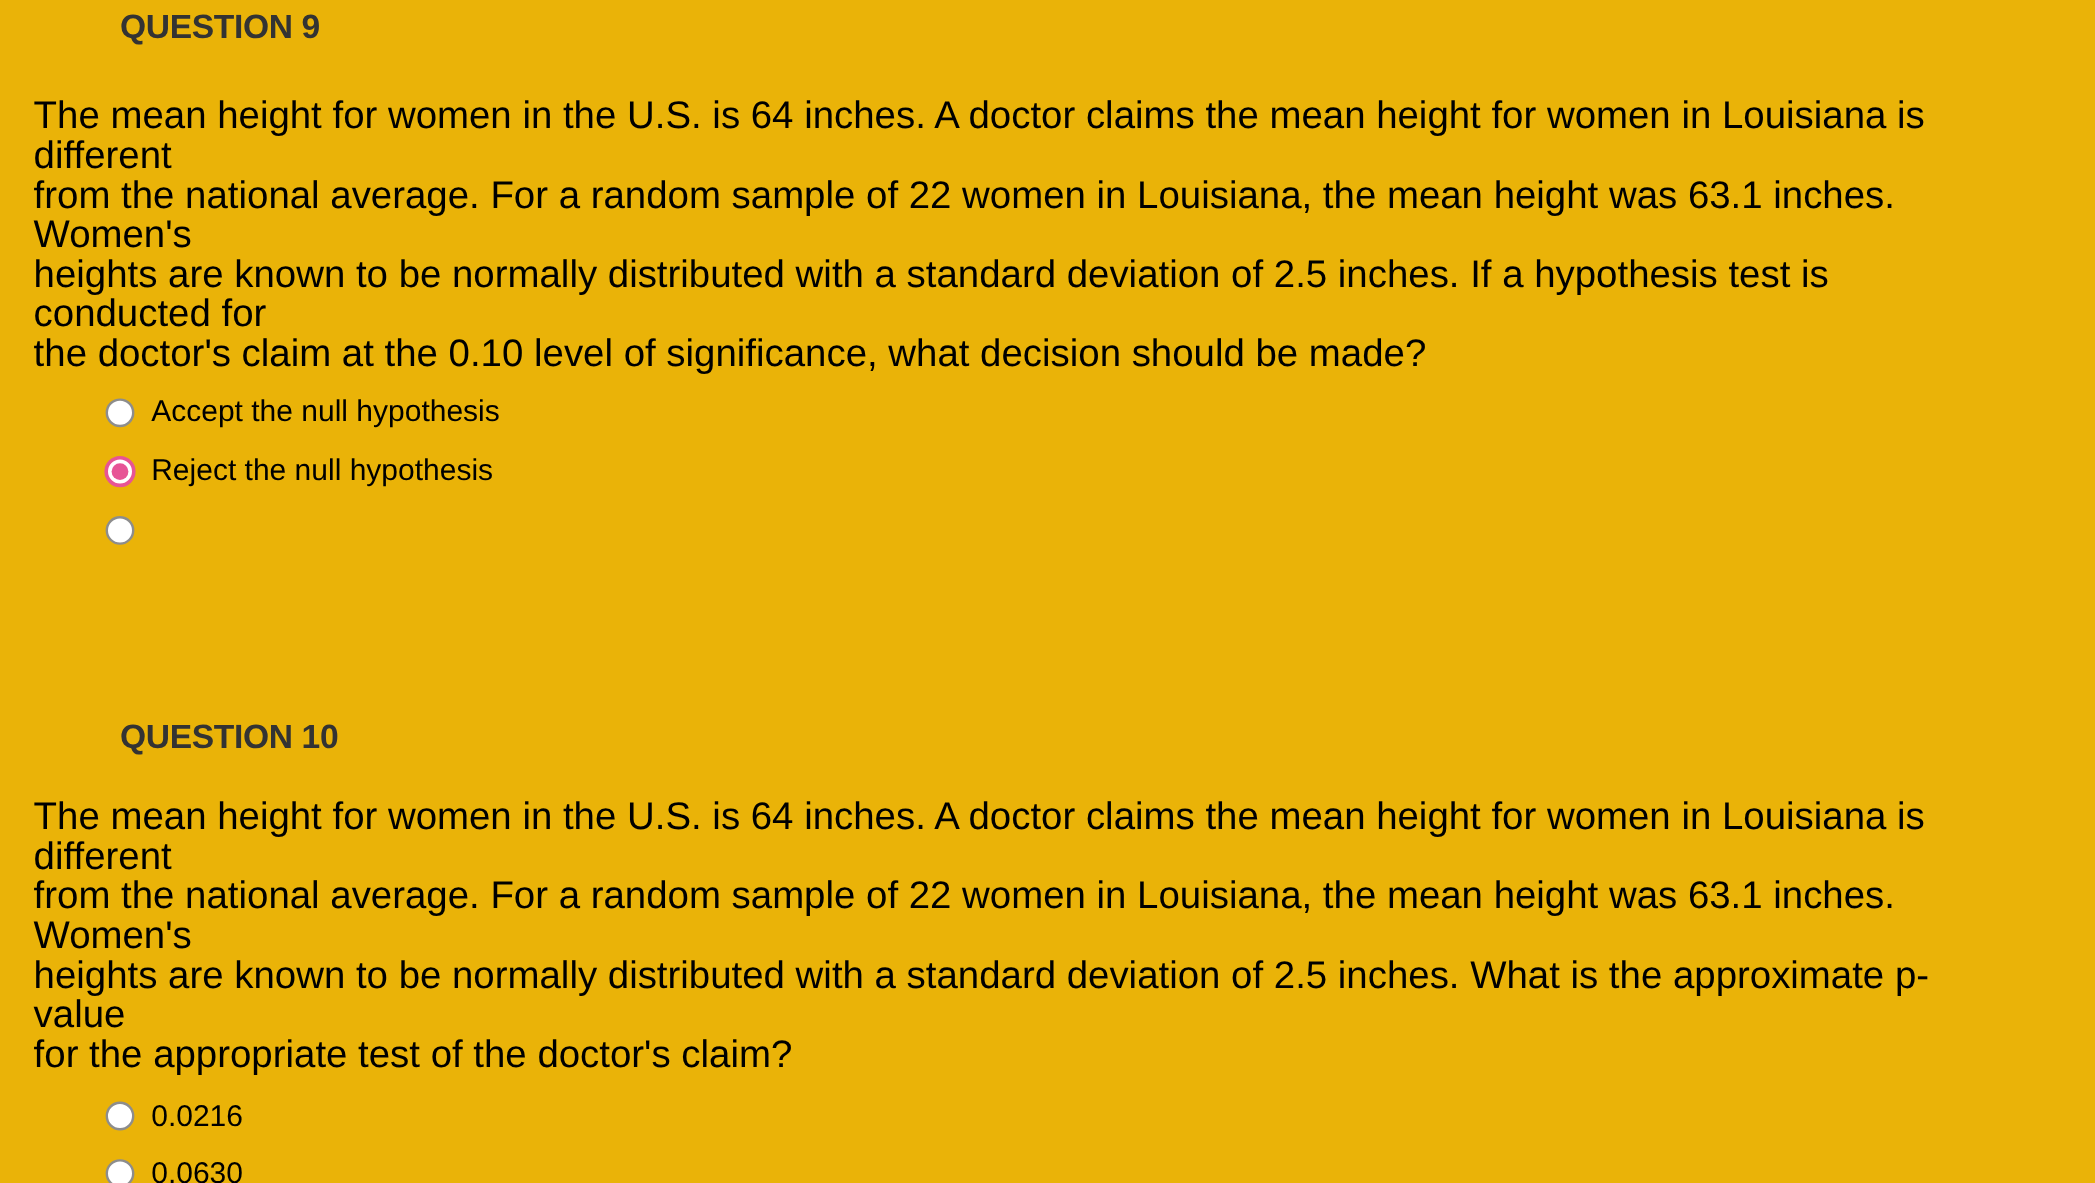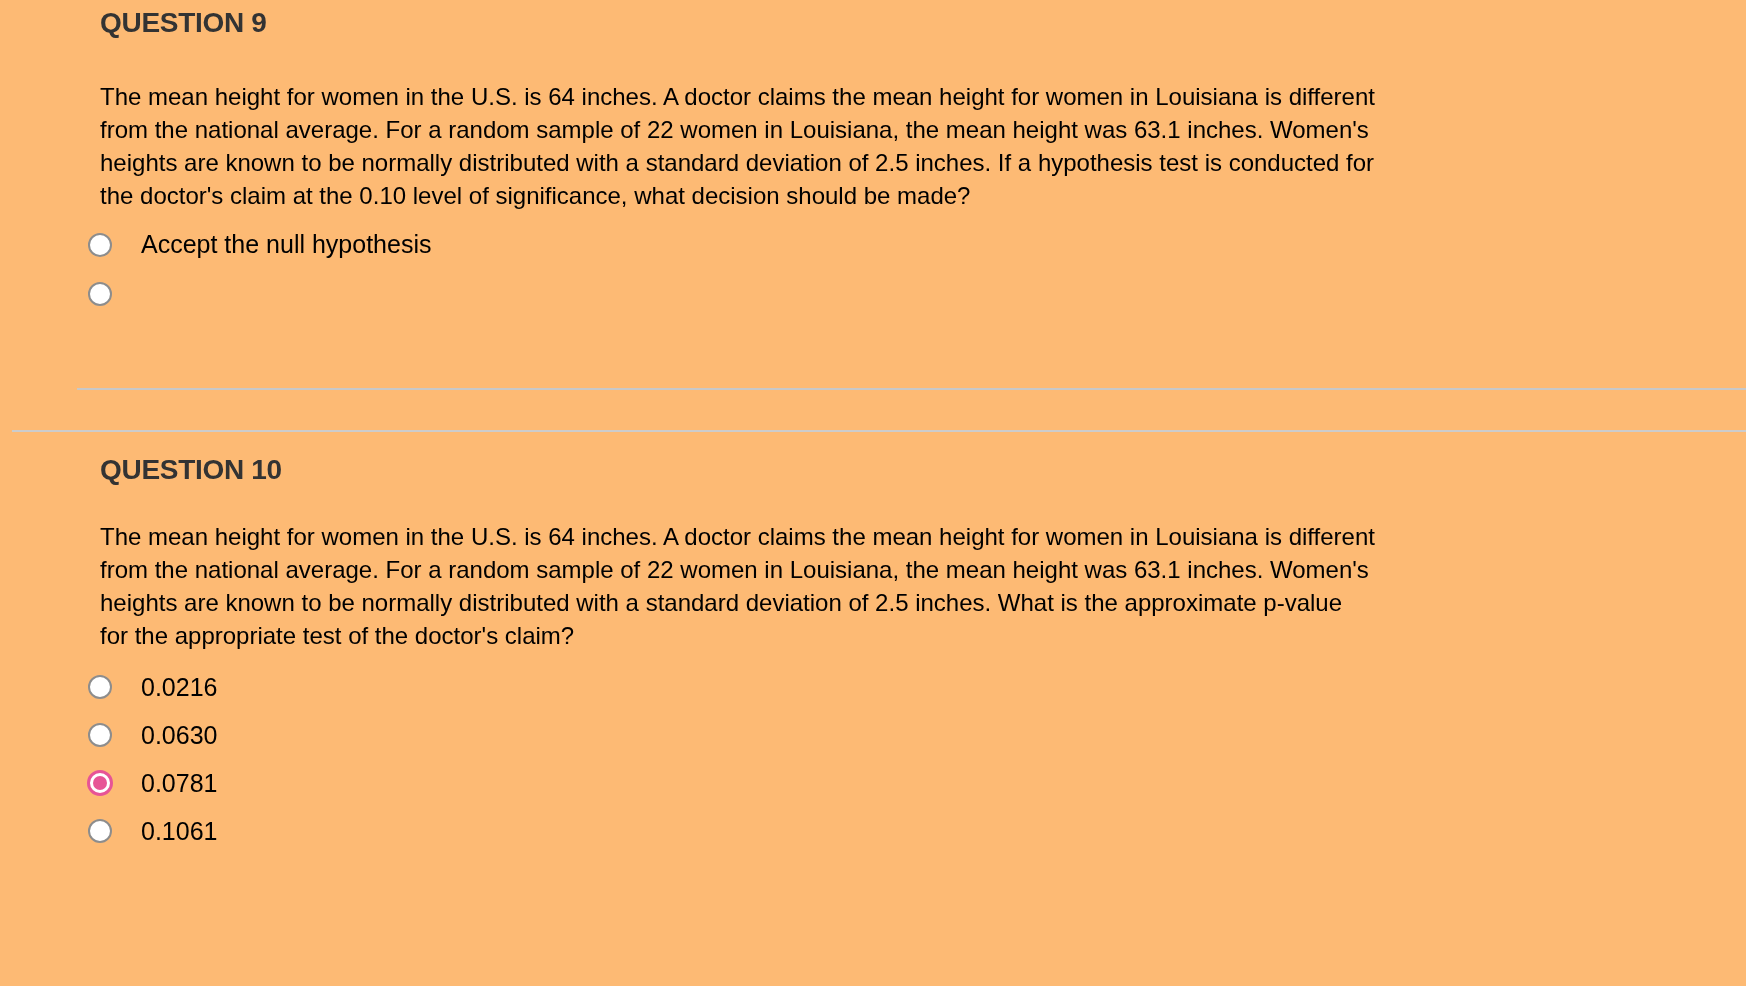--- a/index.html
+++ b/index.html
@@ -13,34 +13,34 @@
     overflow: hidden;
     font-family: "Liberation Sans", sans-serif;
     color: #000000;
   }
   .page {
     display: flex;            
     flex-direction: column;
     align-items: flex-start;
     width: 1746px;
     height: 986px;
-    background: #fdba74;
+    background: #eab308;
   }
   .question-title {
     margin: 6px 0 0 100px;
     font-size: 28px;
     line-height: 34px;
     font-weight: 700;
     letter-spacing: -0.3px;
     color: #333333;
   }
   .question-text {
-    margin: 40px 0 0 100px;
+    margin: 40px 0 0 28px;
     max-width: 1600px;
-    font-size: 24px;
+    font-size: 32px;
     line-height: 33px;
     color: #000000;
     white-space: pre-line;    
   }
   .options {
     margin: 8px 0 0 87px;
     display: flex;
     flex-direction: column;
   }
   .options.q9 .option-row { height: 49px; }
@@ -74,21 +74,21 @@
     border: 3px solid #e75496;
   }
   .radio.selected::after {
     content: "";
     position: absolute;
     inset: 3px;
     border-radius: 50%;
     background: #e75496;
   }
   .option-label {
-    margin-left: 28px;
+    margin-left: 13px;
     font-size: 25px;
     color: #000000;
   }
   .divider {
     border: none;
     height: 2px;
     background: #c8c8c8;
     align-self: stretch;
   }
   .divider.inner {
@@ -116,20 +116,26 @@
 from the national average. For a random sample of 22 women in Louisiana, the mean height was 63.1 inches. Women's
 heights are known to be normally distributed with a standard deviation of 2.5 inches. If a hypothesis test is conducted for
 the doctor's claim at the 0.10 level of significance, what decision should be made?</p>
 
   <div class="options q9">
     <div class="option-row">
       <span class="radio-box">
         <span class="radio"></span>
       </span>
       <span class="option-label">Accept the null hypothesis</span>
+    </div>
+    <div class="option-row">
+      <span class="radio-box">
+        <span class="radio selected"></span>
+      </span>
+      <span class="option-label">Reject the null hypothesis</span>
     </div>
     <div class="option-row">
       <span class="radio-box">
         <span class="radio"></span>
       </span>
     </div>
   </div>
 
   <hr class="divider inner">
   <hr class="divider outer">

